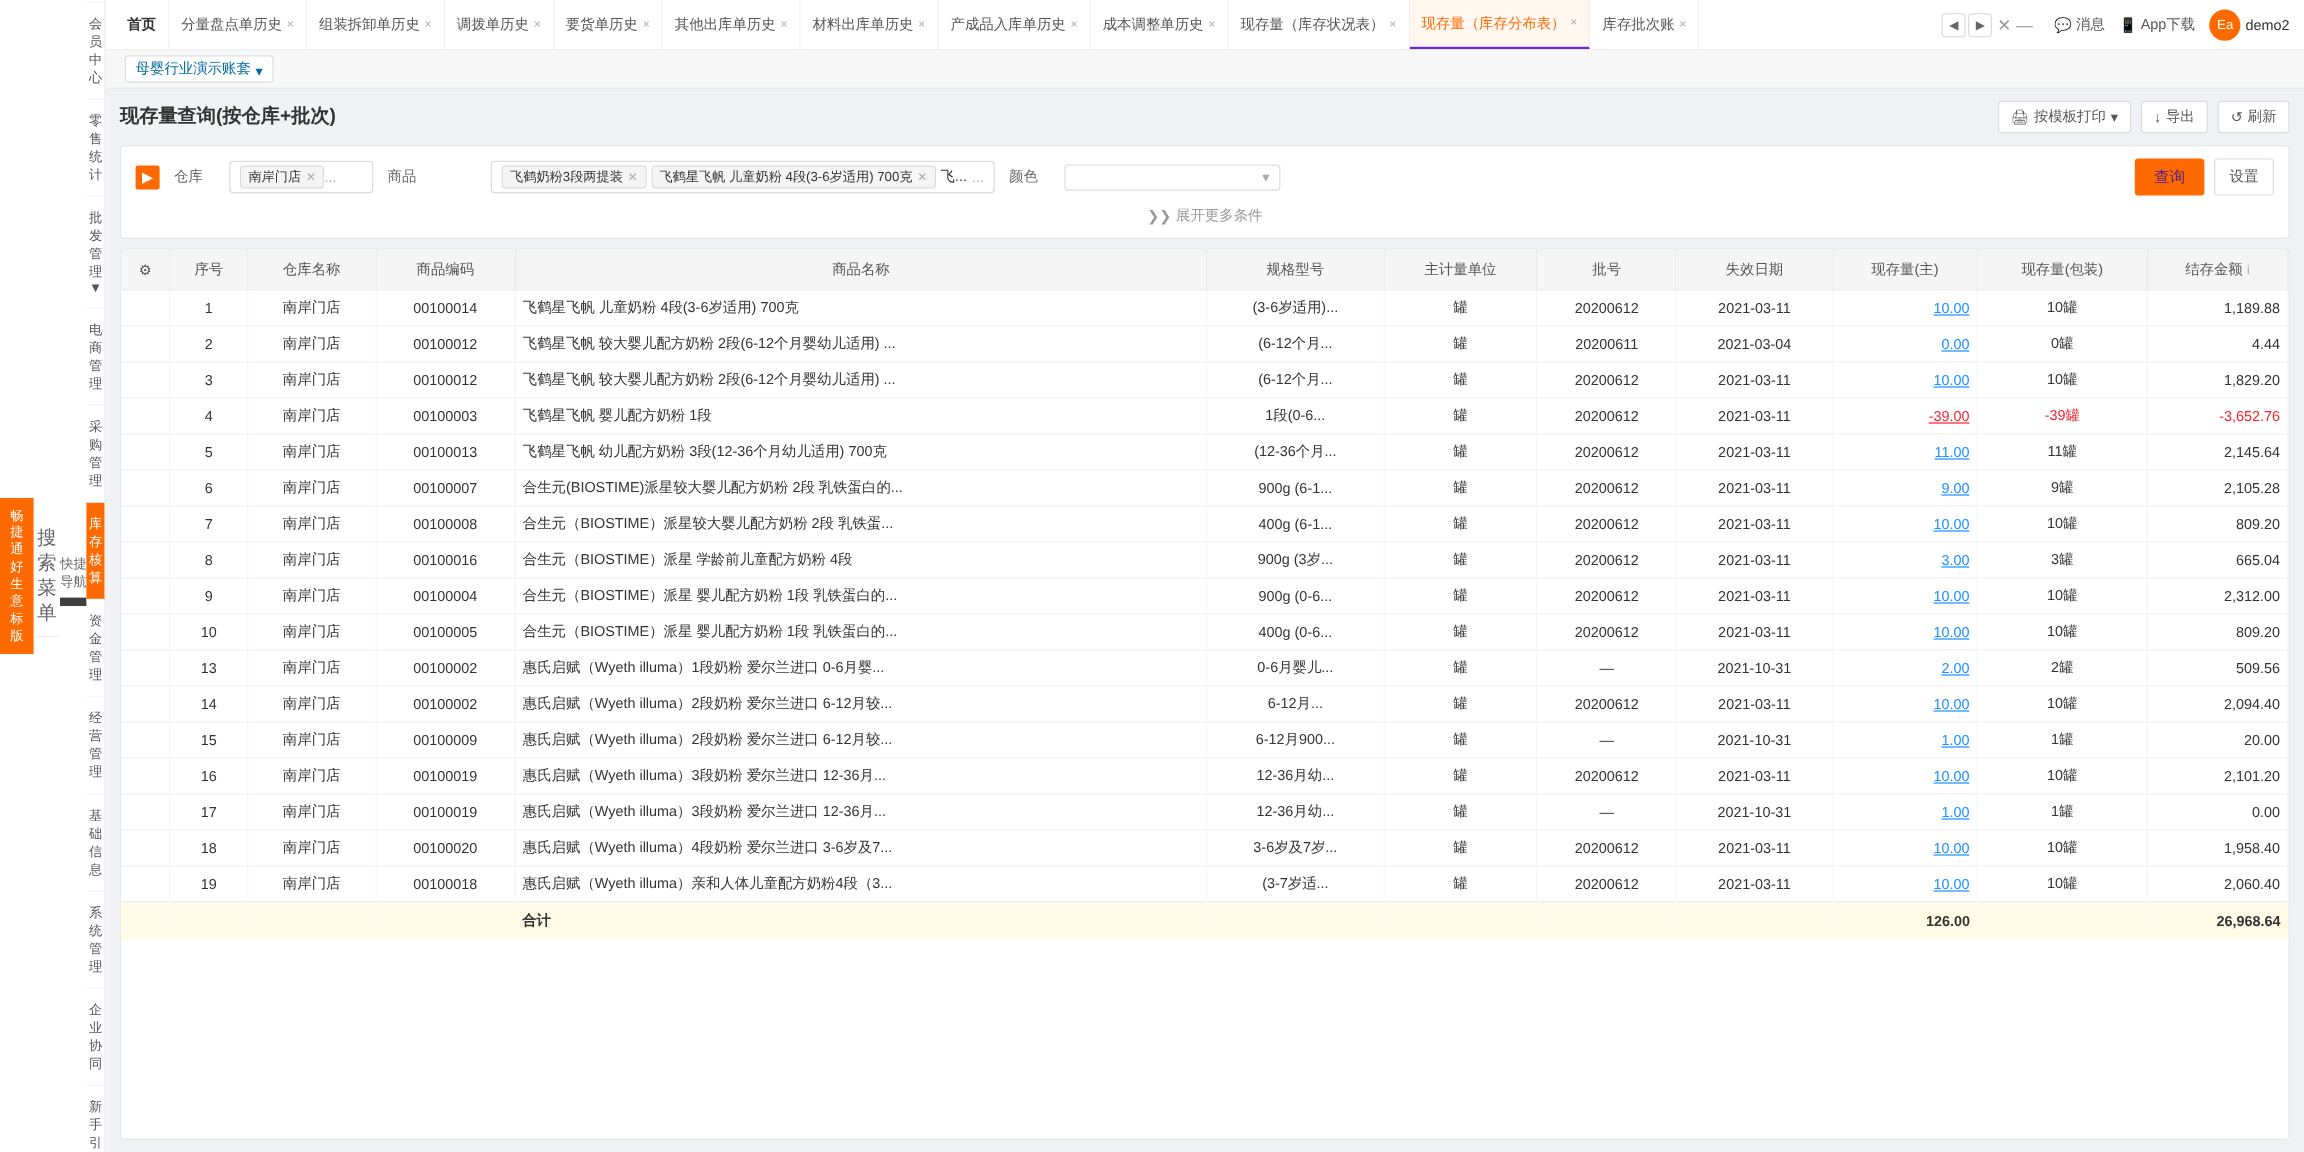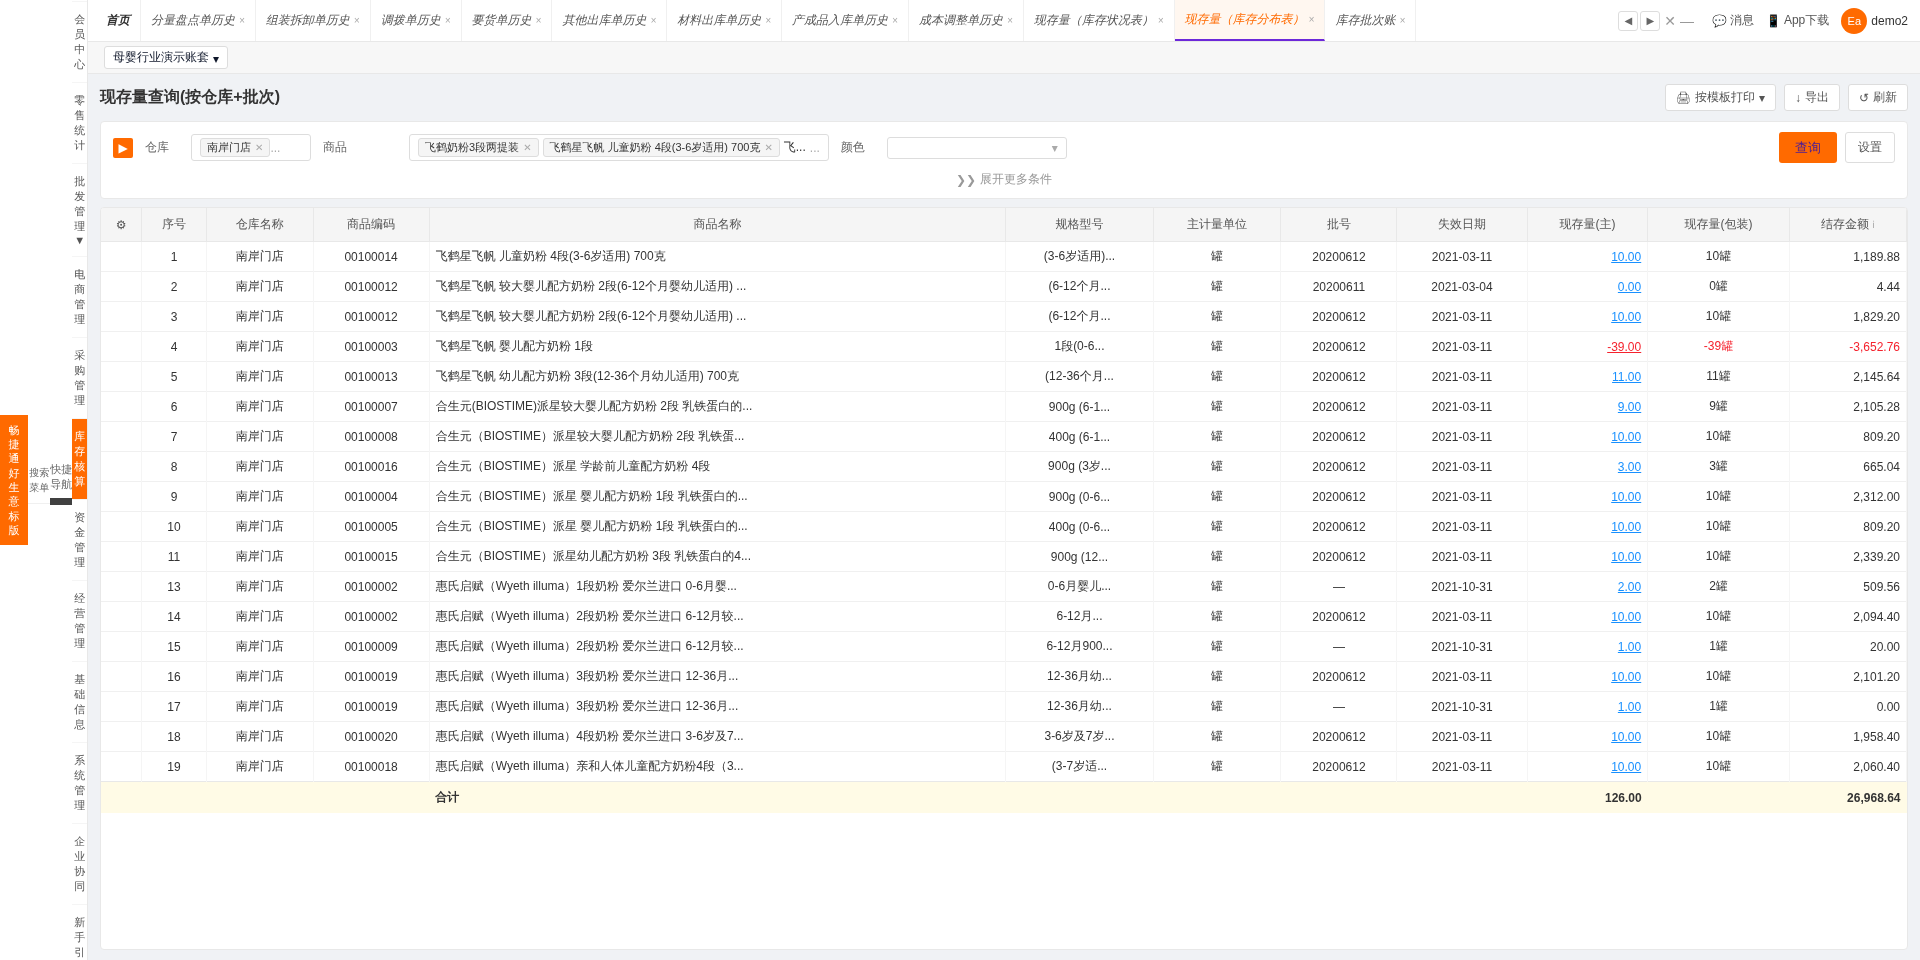--- a/index.html
+++ b/index.html
@@ -2,49 +2,49 @@
 <html><head>
   <meta charset="utf-8">
   <style>
     * { box-sizing: border-box; margin: 0; padding: 0; }
     body { font-family: "Microsoft YaHei", Arial, sans-serif; font-size: 12px; background: #f0f2f5; color: #333; display: flex; height: 960px; overflow: hidden; }
 
     
     .sidebar { width: 88px; background: #fff; display: flex; flex-direction: row; align-items: center; border-right: 1px solid #e8e8e8; flex-shrink: 0; }
     .sidebar-logo { width: 100%; background: #ff6a00; padding: 8px 4px; text-align: center; color: #fff; font-size: 11px; line-height: 1.3; cursor: pointer; }
     .sidebar-search { width: 100%; padding: 8px 0; text-align: center; border-bottom: 1px solid #f0f0f0; cursor: pointer; }
-    .sidebar-search span { color: #666; font-size: 10px; }
+    .sidebar-search span { color: #666; font-size: 16px; }
     .sidebar-nav-label { width: 100%; padding: 6px 0; text-align: center; border-bottom: 7px solid #404040; cursor: pointer; }
     .sidebar-nav-label span { color: #666; font-size: 11px; }
     .sidebar-item { width: 100%; padding: 10px 0; text-align: center; cursor: pointer; font-size: 11px; color: #555; border-bottom: 1px solid #f5f5f5; }
     .sidebar-item.active { background: #ff6a00; color: #fff; }
 
     
     .main-area { flex: 1; display: flex; flex-direction: column; overflow: hidden; }
 
     
     .top-nav { background: #fff; height: 42px; display: flex; align-items: center; border-bottom: 1px solid #e8e8e8; padding: 0 0 0 8px; flex-shrink: 0; }
     .top-nav-tabs { display: flex; align-items: center; flex: 1; overflow: hidden; height: 100%; }
-    .nav-tab { display: flex; align-items: center; padding: 0 10px; height: 100%; font-size: 12px; color: #555; cursor: pointer; border-right: 1px solid #f0f0f0; white-space: nowrap; flex-shrink: 0; font-style: italic; }
+    .nav-tab { display: flex; align-items: center; padding: 0 10px; height: 100%; font-size: 12px; color: #555; cursor: pointer; border-right: 1px solid #f0f0f0; white-space: nowrap; flex-shrink: 0; }
     .nav-tab.home { font-weight: bold; color: #333; }
     .nav-tab .close-x { margin-left: 4px; color: #aaa; font-size: 10px; }
     .nav-tab.active-tab { color: #ff6a00; border-bottom: 2px solid #6d28d9; background: #fff7f0; }
     .top-nav-right { display: flex; align-items: center; padding: 0 12px; gap: 12px; flex-shrink: 0; }
     .top-nav-right .msg-btn { display: flex; align-items: center; gap: 3px; font-size: 12px; color: #555; cursor: pointer; }
     .top-nav-right .app-btn { display: flex; align-items: center; gap: 3px; font-size: 12px; color: #555; cursor: pointer; }
     .top-nav-right .user-info { display: flex; align-items: center; gap: 4px; cursor: pointer; }
     .user-avatar { width: 26px; height: 26px; border-radius: 50%; background: #ff6a00; display: flex; align-items: center; justify-content: center; color: #fff; font-size: 11px; }
     .nav-arrows { display: flex; gap: 2px; padding: 0 4px; }
     .nav-arrow-btn { width: 20px; height: 20px; border: 1px solid #ddd; border-radius: 3px; display: flex; align-items: center; justify-content: center; cursor: pointer; font-size: 10px; color: #666; }
     .nav-close-btns { display: flex; gap: 4px; align-items: center; padding-right: 6px; }
     .nav-close-btn { font-size: 14px; color: #999; cursor: pointer; }
 
     
     .breadcrumb-bar { background: #f7f7f7; height: 32px; display: flex; align-items: center; padding: 0 16px; border-bottom: 1px solid #e8e8e8; flex-shrink: 0; }
-    .breadcrumb-select { display: flex; align-items: flex-end; gap: 4px; font-size: 12px; color: #0f172a; cursor: pointer; border: 1px solid #ddd; background: #fff; padding: 2px 8px; border-radius: 3px; }
+    .breadcrumb-select { display: flex; align-items: flex-end; gap: 4px; font-size: 12px; color: #0369a1; cursor: pointer; border: 1px solid #ddd; background: #fff; padding: 2px 8px; border-radius: 3px; }
 
     
     .content-area { flex: 1; display: flex; flex-direction: column; overflow: hidden; padding: 10px 12px; }
 
     
     .page-header { display: flex; align-items: center; justify-content: space-between; margin-bottom: 10px; }
     .page-title { font-size: 16px; font-weight: bold; color: #333; }
     .header-actions { display: flex; align-items: center; gap: 8px; }
     .btn-print { display: flex; align-items: center; gap: 4px; border: 1px solid #ddd; background: #fff; padding: 4px 10px; border-radius: 3px; cursor: pointer; font-size: 12px; color: #555; }
     .btn-export { display: flex; align-items: center; gap: 4px; border: 1px solid #ddd; background: #fff; padding: 4px 10px; border-radius: 3px; cursor: pointer; font-size: 12px; color: #555; }
@@ -390,34 +390,20 @@
               <td class="">400g (0-6...</td>
               <td class="">罐</td>
               <td class="">20200612</td>
               <td class="">2021-03-11</td>
               <td class="td-num td-link">10.00</td>
               <td class="">10罐</td>
               <td class="td-num">809.20</td>
             </tr>
             <tr>
               <td class=""></td>
-              <td class="">11</td>
-              <td class="">南岸门店</td>
-              <td class="">00100015</td>
-              <td class="td-left">合生元（BIOSTIME）派星幼儿配方奶粉 3段 乳铁蛋白的4...</td>
-              <td class="">900g (12...</td>
-              <td class="">罐</td>
-              <td class="">20200612</td>
-              <td class="">2021-03-11</td>
-              <td class="td-num td-link">10.00</td>
-              <td class="">10罐</td>
-              <td class="td-num">2,339.20</td>
-            </tr>
-            <tr>
-              <td class=""></td>
               <td class="">13</td>
               <td class="">南岸门店</td>
               <td class="">00100002</td>
               <td class="td-left">惠氏启赋（Wyeth illuma）1段奶粉 爱尔兰进口 0-6月婴...</td>
               <td class="">0-6月婴儿...</td>
               <td class="">罐</td>
               <td class="">—</td>
               <td class="">2021-10-31</td>
               <td class="td-num td-link">2.00</td>
               <td class="">2罐</td>

